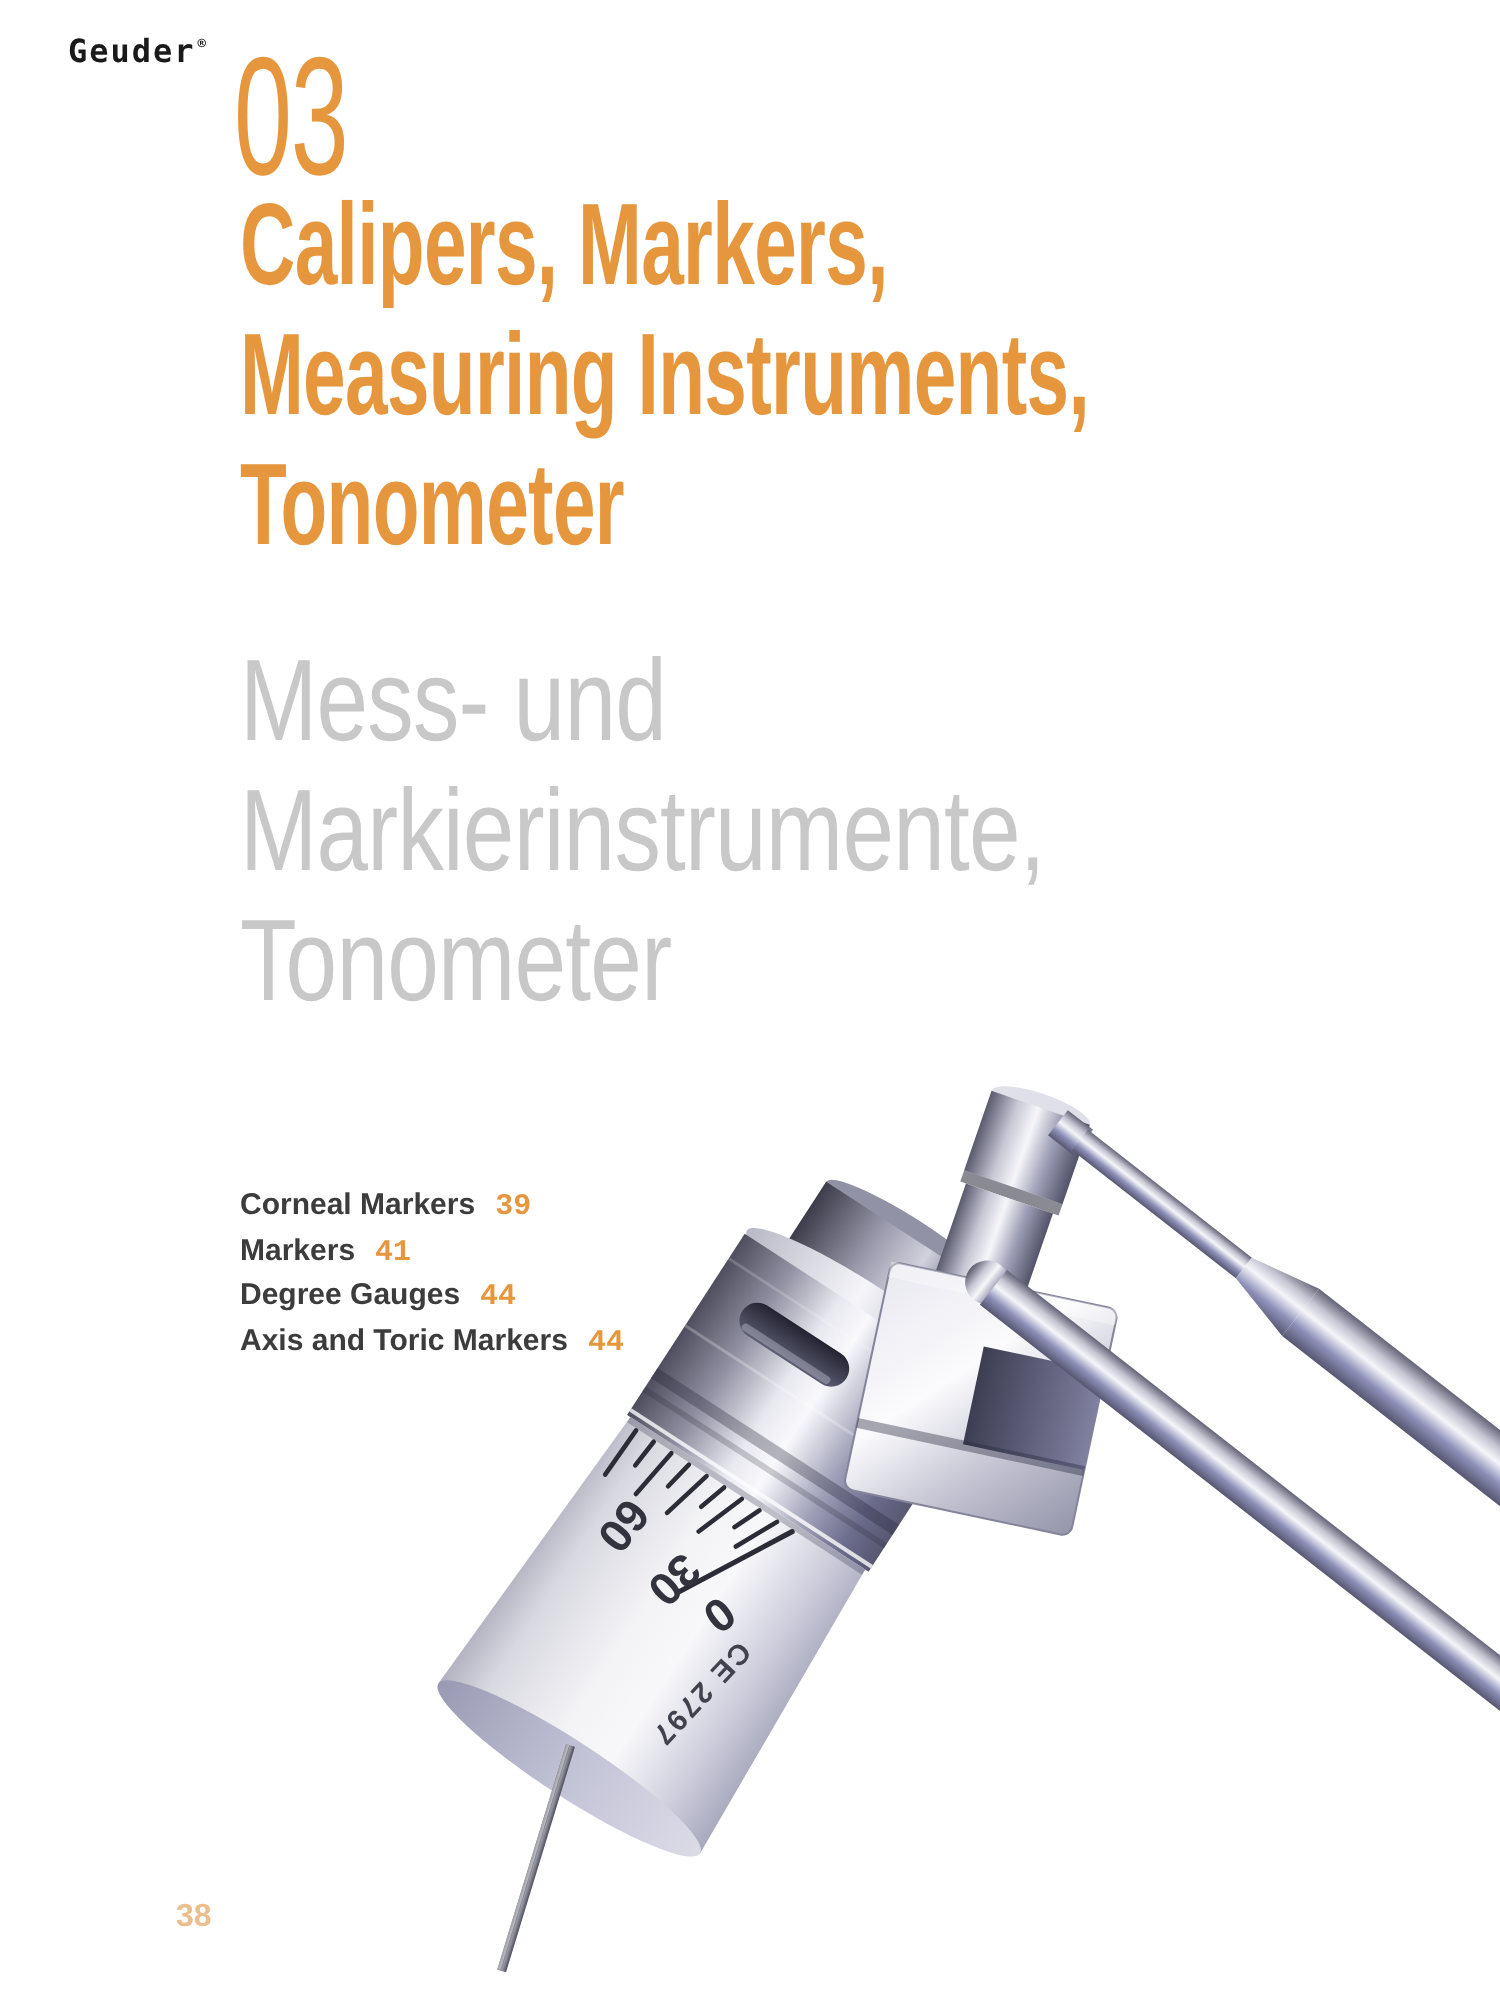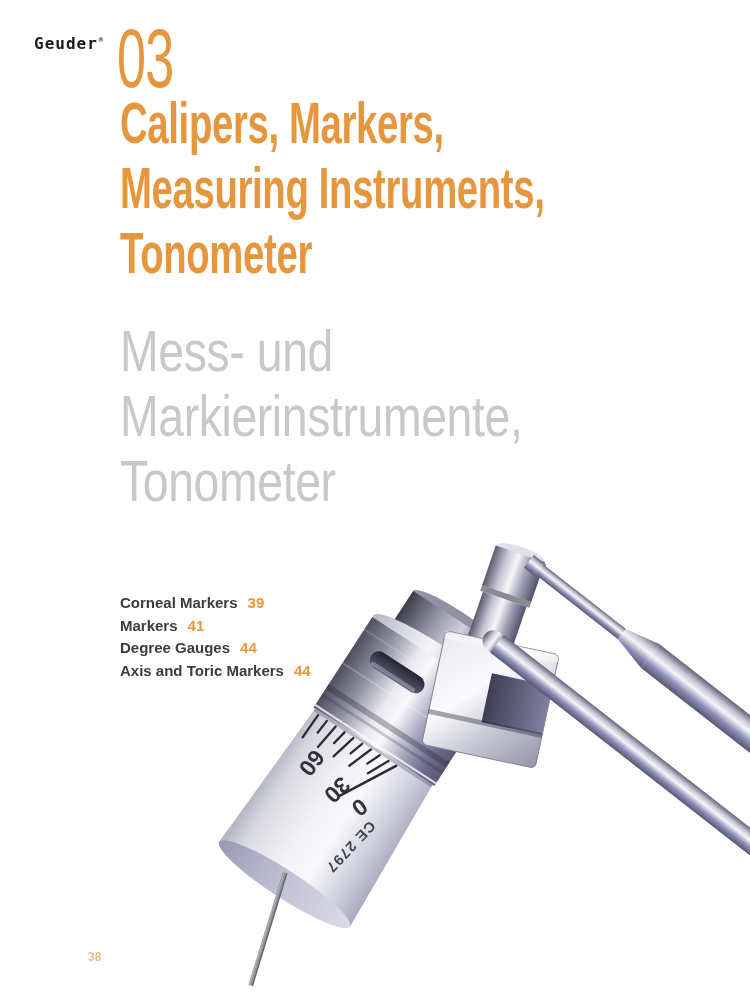--- a/index.html
+++ b/index.html
@@ -1,21 +1,21 @@
 <!DOCTYPE html>
 <html><head>
 <meta charset="utf-8">
 <style>
   html,body{margin:0;padding:0;background:#888;}
   .page{
     position:relative; width:750px; height:1000px; background:#ffffff;
     overflow:hidden; font-family:"Liberation Sans", sans-serif; margin:0 auto;
   }
   .logo{
-    position:absolute; left:34px; top:34px;
+    position:absolute; left:34px; top:16px;
     font-family:"DejaVu Sans Mono", monospace;
     font-size:16px; font-weight:700; letter-spacing:1px; color:#1a1a1a;
     white-space:nowrap;
   }
   .logo .mark{ font-size:7px; position:relative; top:-7px; margin-left:1px; letter-spacing:0; }
   .chapter-num{
     position:absolute; left:117px; top:16px;
     font-size:84px; line-height:1; font-weight:400; color:#e6973e;
     transform:scaleX(0.62); transform-origin:0 0; letter-spacing:-1px;
     white-space:nowrap;
@@ -34,29 +34,29 @@
   }
   .title span, .subtitle span{ display:block; }
   .toc{
     position:absolute; left:120px; top:592px; margin:0; padding:0;
     list-style:none;
   }
   .toc li{
     height:22.6px; line-height:22.6px; font-size:15px; font-weight:700;
     color:#3c3c3c; white-space:nowrap;
   }
-  .toc .pg{ color:#e6973e; margin-left:10px; }
+  .toc .pg{ color:#e6973e; margin-left:10px;font-family:Liberation Mono, monospace; }
   .photo{ position:absolute; left:215px; top:528px; width:535px; height:472px; }
   .photo svg{ display:block; width:535px; height:472px; }
   .photo text{ font-family:"Liberation Sans", sans-serif; }
   .scale-num{ font-size:23px; font-weight:600; fill:#33333d; }
   .ce-text{ font-size:14.5px; font-weight:600; fill:#42424e; letter-spacing:1.2px; }
   .page-num{
     position:absolute; left:88px; top:950px;
-    font-size:12px; font-weight:700; color:#ecbe8e;
+    font-size:16px; font-weight:700; color:#ecbe8e;
   }
 </style>
 </head>
 <body>
 
 <div class="page">
 
   <div class="logo">
     <span>Geuder</span><span class="mark">®</span>
   </div>

